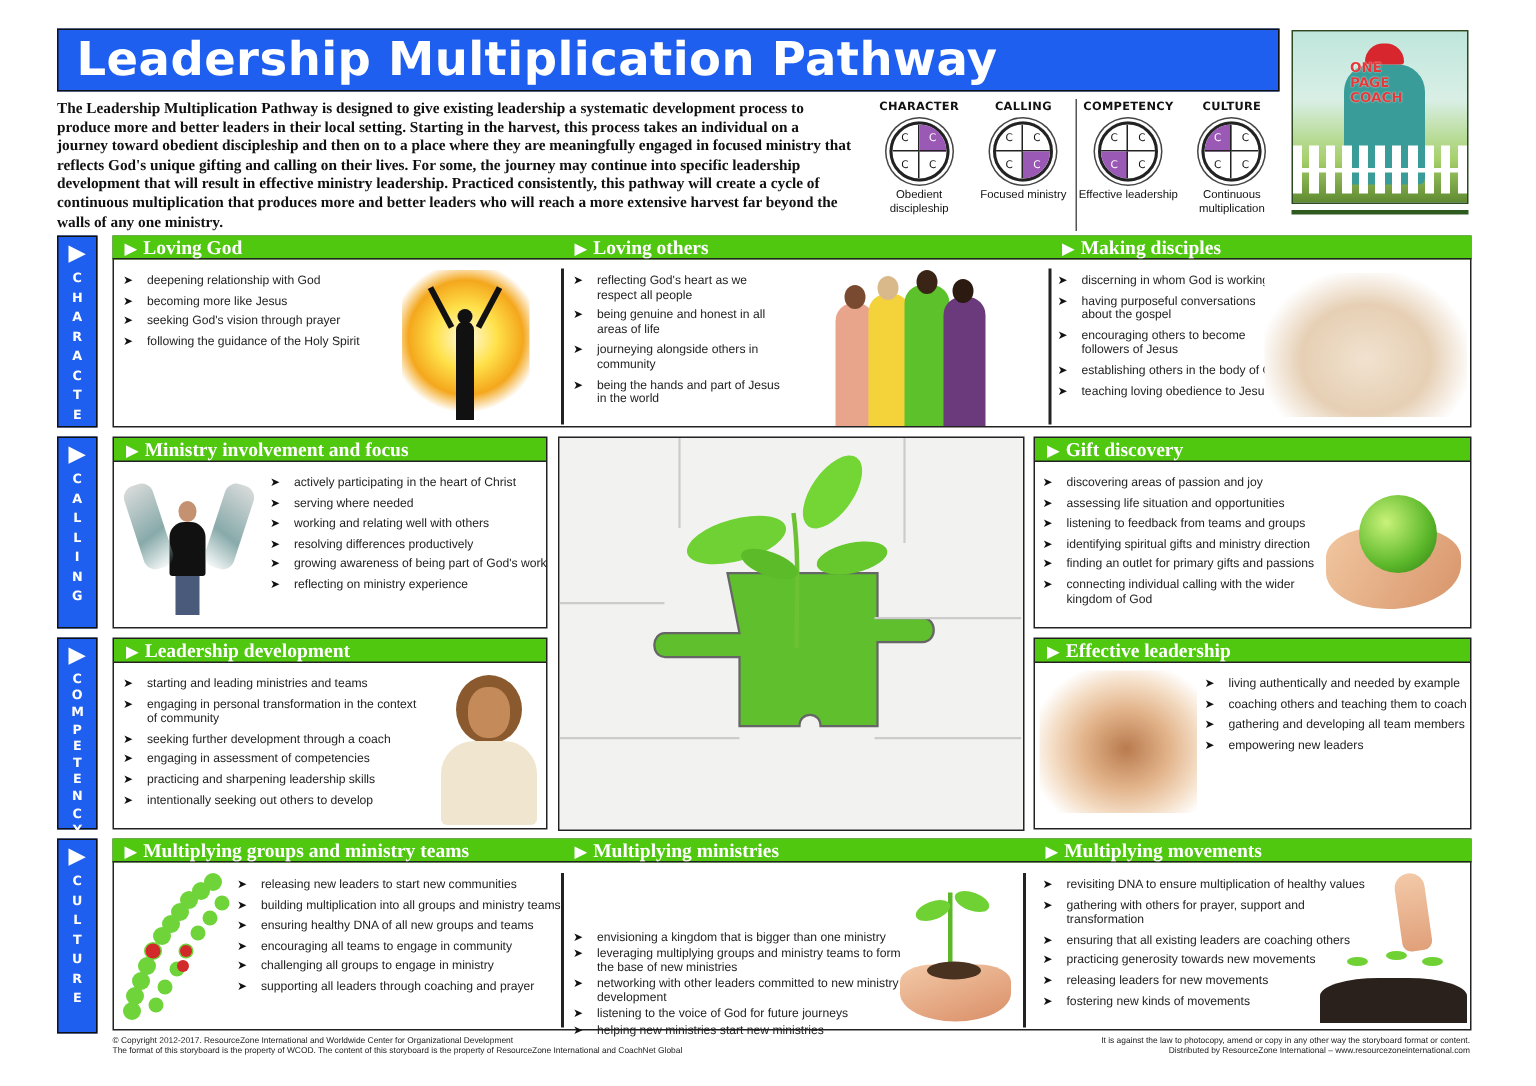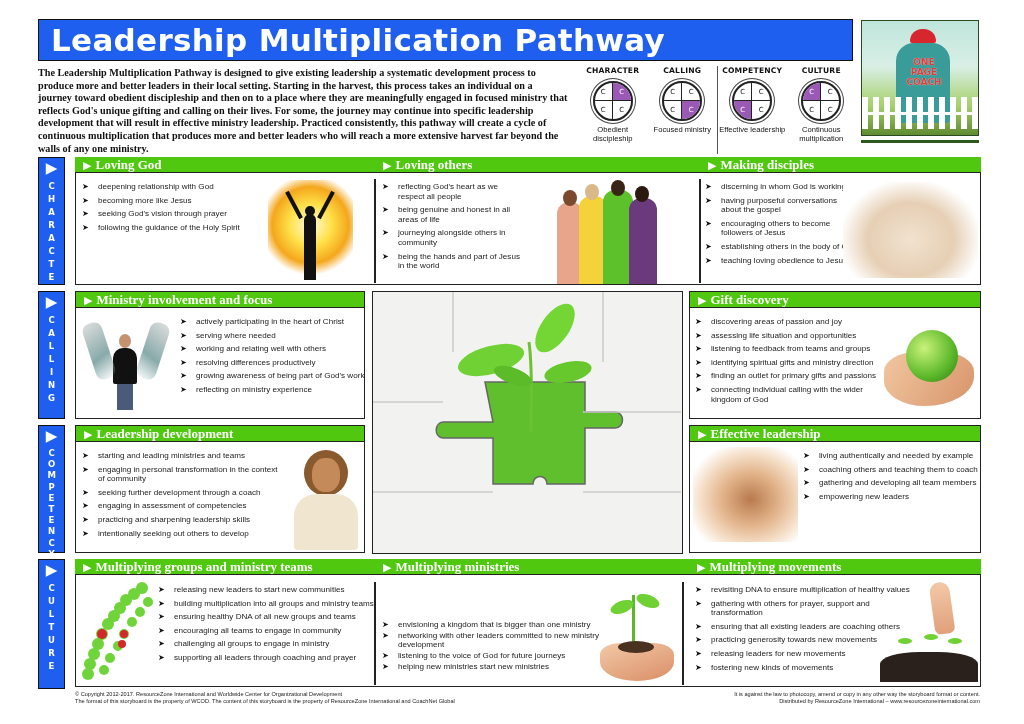--- a/index.html
+++ b/index.html
@@ -16,21 +16,21 @@
 .q{font-size:7px;display:flex;align-items:center;justify-content:center;font-family:"DejaVu Sans",sans-serif}
 .q.tl{border-right:1px solid #222;border-bottom:1px solid #222}
 .q.tr{border-bottom:1px solid #222}
 .q.bl{border-right:1px solid #222}
 .q.on{background:#9b59b6;color:#fff}
 .cyc-cap{font-size:7.6px;line-height:9px}
 .coach{left:861px;top:20px;width:118px;height:116px;border:1.5px solid #2a4a22;background:linear-gradient(#bfe6dc 0%,#d9efe6 40%,#a6d06a 75%,#5f8a30 100%);overflow:hidden}
 .coach-line{left:861px;top:140px;width:118px;height:3px;background:#2f5a1f}
 .coach .body{position:absolute;left:34px;top:22px;width:54px;height:80px;background:#3a9c98;border-radius:18px 18px 4px 4px}
 .coach .cap{position:absolute;left:48px;top:8px;width:26px;height:14px;background:#d8262e;border-radius:12px 12px 2px 2px}
-.coach .txt{position:absolute;left:38px;top:36px;width:48px;text-align:center;color:#e23a3a;font-weight:bold;font-size:9px;line-height:10px;font-family:"DejaVu Sans",sans-serif;text-shadow:0 0 1px #fff}
+.coach .txt{position:absolute;left:38px;top:20px;width:48px;text-align:left;color:#e23a3a;font-weight:bold;font-size:9px;line-height:10px;font-family:"DejaVu Sans",sans-serif;text-shadow:0 0 1px #fff}
 .coach .fence{position:absolute;left:0;bottom:6px;width:100%;height:32px;background:repeating-linear-gradient(90deg,#fff 0 6px,transparent 6px 11px)}
 .coach .rail{position:absolute;left:0;bottom:20px;width:100%;height:3px;background:#fff}
 .side{left:38px;width:27px;background:#1f5ff0;border:1.5px solid #111;color:#fff;font-family:"DejaVu Sans",sans-serif;font-weight:bold;font-size:8.5px;text-align:center;line-height:13px}
 .side .arr{font-size:15px;line-height:20px;margin-bottom:2px}
 .panel{border:1.5px solid #222;background:#fff}
 .ph{height:16px;background:#4fc80f;border-bottom:1px solid #222;color:#fff;font-family:"Liberation Serif",serif;font-weight:bold;font-size:13px;line-height:15px;padding-left:8px;white-space:nowrap}
 .ph .tri{font-size:11px;margin-right:4px;font-family:"DejaVu Sans",sans-serif}
 .row-frame{border:1.5px solid #222}
 ul.bl{list-style:none;font-size:8.1px;line-height:9.6px;color:#222}
 ul.bl li{position:relative;padding-left:18px;margin-bottom:4px}
@@ -284,20 +284,21 @@
   <li>releasing new leaders to start new communities</li>
   <li>building multiplication into all groups and ministry teams</li>
   <li>ensuring healthy DNA of all new groups and teams</li>
   <li>encouraging all teams to engage in community</li>
   <li>challenging all groups to engage in ministry</li>
   <li>supporting all leaders through coaching and prayer</li>
 </ul>
 
 <ul class="abs bl" style="left:380px;top:620px;width:222px;line-height:9px">
   <li style="margin-bottom:2px">envisioning a kingdom that is bigger than one ministry</li>
+  <li style="margin-bottom:2px">leveraging multiplying groups and ministry teams to form the base of new ministries</li>
   <li style="margin-bottom:2px">networking with other leaders committed to new ministry development</li>
   <li style="margin-bottom:2px">listening to the voice of God for future journeys</li>
   <li style="margin-bottom:2px">helping new ministries start new ministries</li>
 </ul>
 <div class="abs" style="left:596px;top:585px;width:82px;height:100px">
   <div class="abs" style="left:36px;top:10px;width:3px;height:58px;background:#5cb82a"></div>
   <div class="abs" style="left:14px;top:16px;width:24px;height:12px;background:#6fd133;border-radius:50%;transform:rotate(-20deg)"></div>
   <div class="abs" style="left:40px;top:10px;width:24px;height:12px;background:#6fd133;border-radius:50%;transform:rotate(20deg)"></div>
   <div class="abs" style="left:4px;top:58px;width:74px;height:38px;background:linear-gradient(160deg,#f3c9a8,#d98e66);border-radius:30% 30% 50% 50%"></div>
   <div class="abs" style="left:22px;top:56px;width:36px;height:12px;background:#4a3220;border-radius:50%"></div>

